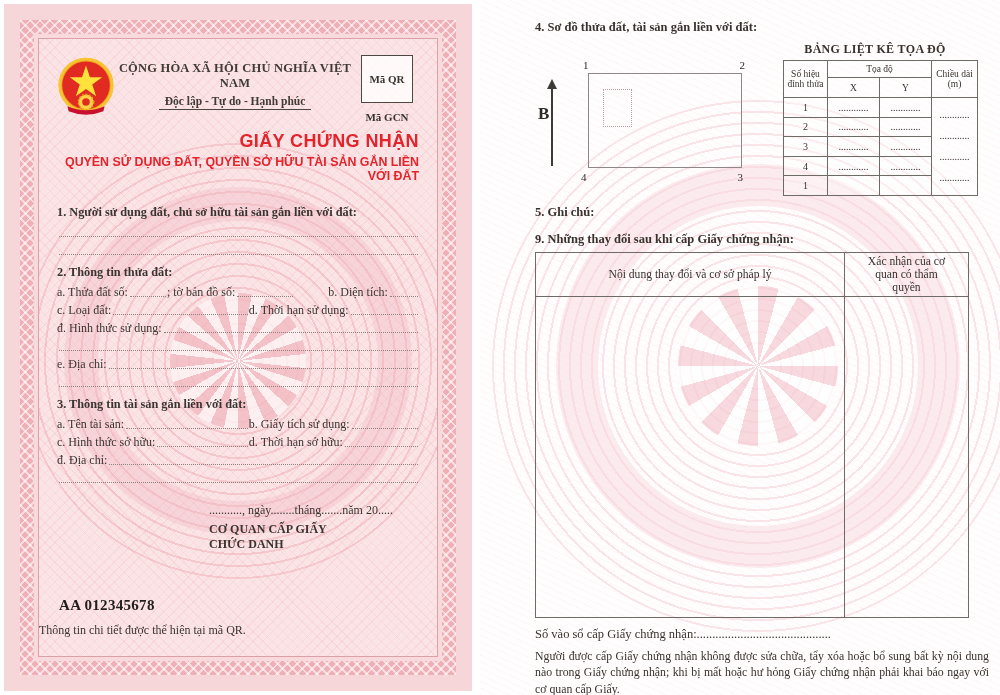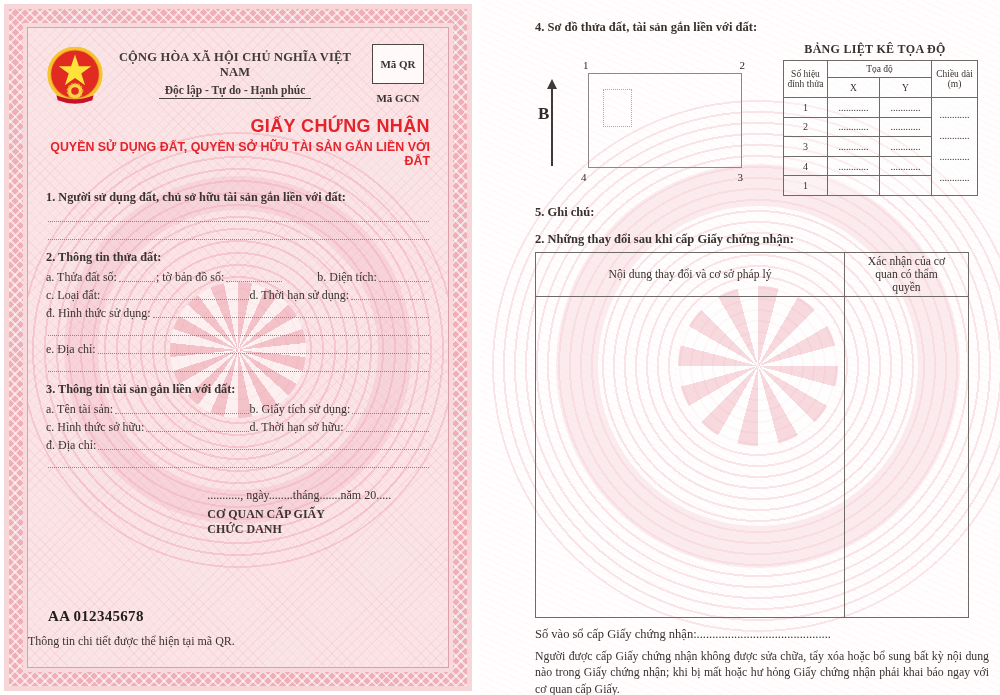--- a/index.html
+++ b/index.html
@@ -1,21 +1,21 @@
 <!DOCTYPE html>
 <html><head>
 <meta charset="utf-8">
 <style>
   * { margin:0; padding:0; box-sizing:border-box; }
   html,body { width:1000px; height:695px; background:#ffffff; font-family:"Liberation Serif","DejaVu Serif",serif; }
   .sheet { position:relative; width:1000px; height:695px; background:#fff; overflow:hidden; }
 
   
   .page-left { position:absolute; left:4px; top:4px; width:468px; height:687px;
-    background:#f7d6d9; padding:5px; }
+    background:#f7d6d9; padding:16px; }
   .pl-band { width:100%; height:100%; padding:14px; background-color:#eeafb6;
     background-image:
       repeating-linear-gradient(45deg, rgba(255,255,255,.55) 0 2px, rgba(255,255,255,0) 2px 7px),
       repeating-linear-gradient(-45deg, rgba(255,255,255,.55) 0 2px, rgba(255,255,255,0) 2px 7px);
   }
   .pl-light { width:100%; height:100%; padding:4px; background:#f8dadd; }
   .pl-inner { position:relative; width:100%; height:100%; border:1px solid #dda0a8;
     background-color:#fbe4e6;
     background-image:
       repeating-linear-gradient(45deg, rgba(236,166,175,.18) 0 1px, rgba(255,255,255,0) 1px 7px),
@@ -36,21 +36,21 @@
 
   .pl-content { position:relative; z-index:2; height:100%; padding:14px 18px; color:#3a3430; }
 
   .hdr { display:flex; align-items:flex-start; }
   .emblem { width:58px; height:64px; flex:0 0 58px; margin-top:2px; }
   .hdr-center { flex:1; text-align:center; padding-top:8px; }
   .nat-title { font-weight:700; font-size:12.5px; letter-spacing:.2px; color:#403a35; }
   .motto { display:inline-block; font-weight:700; font-size:11.5px; color:#403a35;
     border-bottom:1px solid #4a443e; padding:2px 6px 2px; margin-top:2px; }
   .qr-col { flex:0 0 64px; text-align:center; }
-  .qr-box { width:52px; height:40px; margin:2px auto 8px; border:1px solid #4d4843;
+  .qr-box { width:52px; height:48px; margin:2px auto 8px; border:1px solid #4d4843;
     background:rgba(255,255,255,.8); display:flex; align-items:center; justify-content:center;
     font-weight:700; font-size:11px; }
   .gcn { font-weight:700; font-size:11px; }
 
   .doc-title { text-align:right; margin-top:8px; color:#e4232b; font-weight:700;
     font-family:"Liberation Sans","DejaVu Sans",sans-serif; font-size:18px; letter-spacing:.4px; }
   .doc-subtitle { text-align:right; margin-top:3px; color:#e4232b; font-weight:700;
     font-family:"Liberation Sans","DejaVu Sans",sans-serif; font-size:12.4px; }
 
   .form { margin-top:22px; font-size:12px; }
@@ -317,21 +317,21 @@
           <tr class="ct-r">
             <td>1</td>
             <td></td>
             <td></td>
           </tr>
         </tbody>
       </table>
     </div>
 
     <div class="pr-el sec-hr s5">5. Ghi chú:</div>
-    <div class="pr-el sec-hr s6">2. Những thay đổi sau khi cấp Giấy chứng nhận:</div>
+    <div class="pr-el sec-hr s6">9. Những thay đổi sau khi cấp Giấy chứng nhận:</div>
 
     <div class="pr-el chg">
       <div class="chg-head">
         <div class="chg-c1">Nội dung thay đổi và cơ sở pháp lý</div>
         <div class="chg-c2">Xác nhận của cơ quan có thẩm quyền</div>
       </div>
       <div class="chg-body">
         <div class="chg-b1"></div>
         <div class="chg-b2"></div>
       </div>

